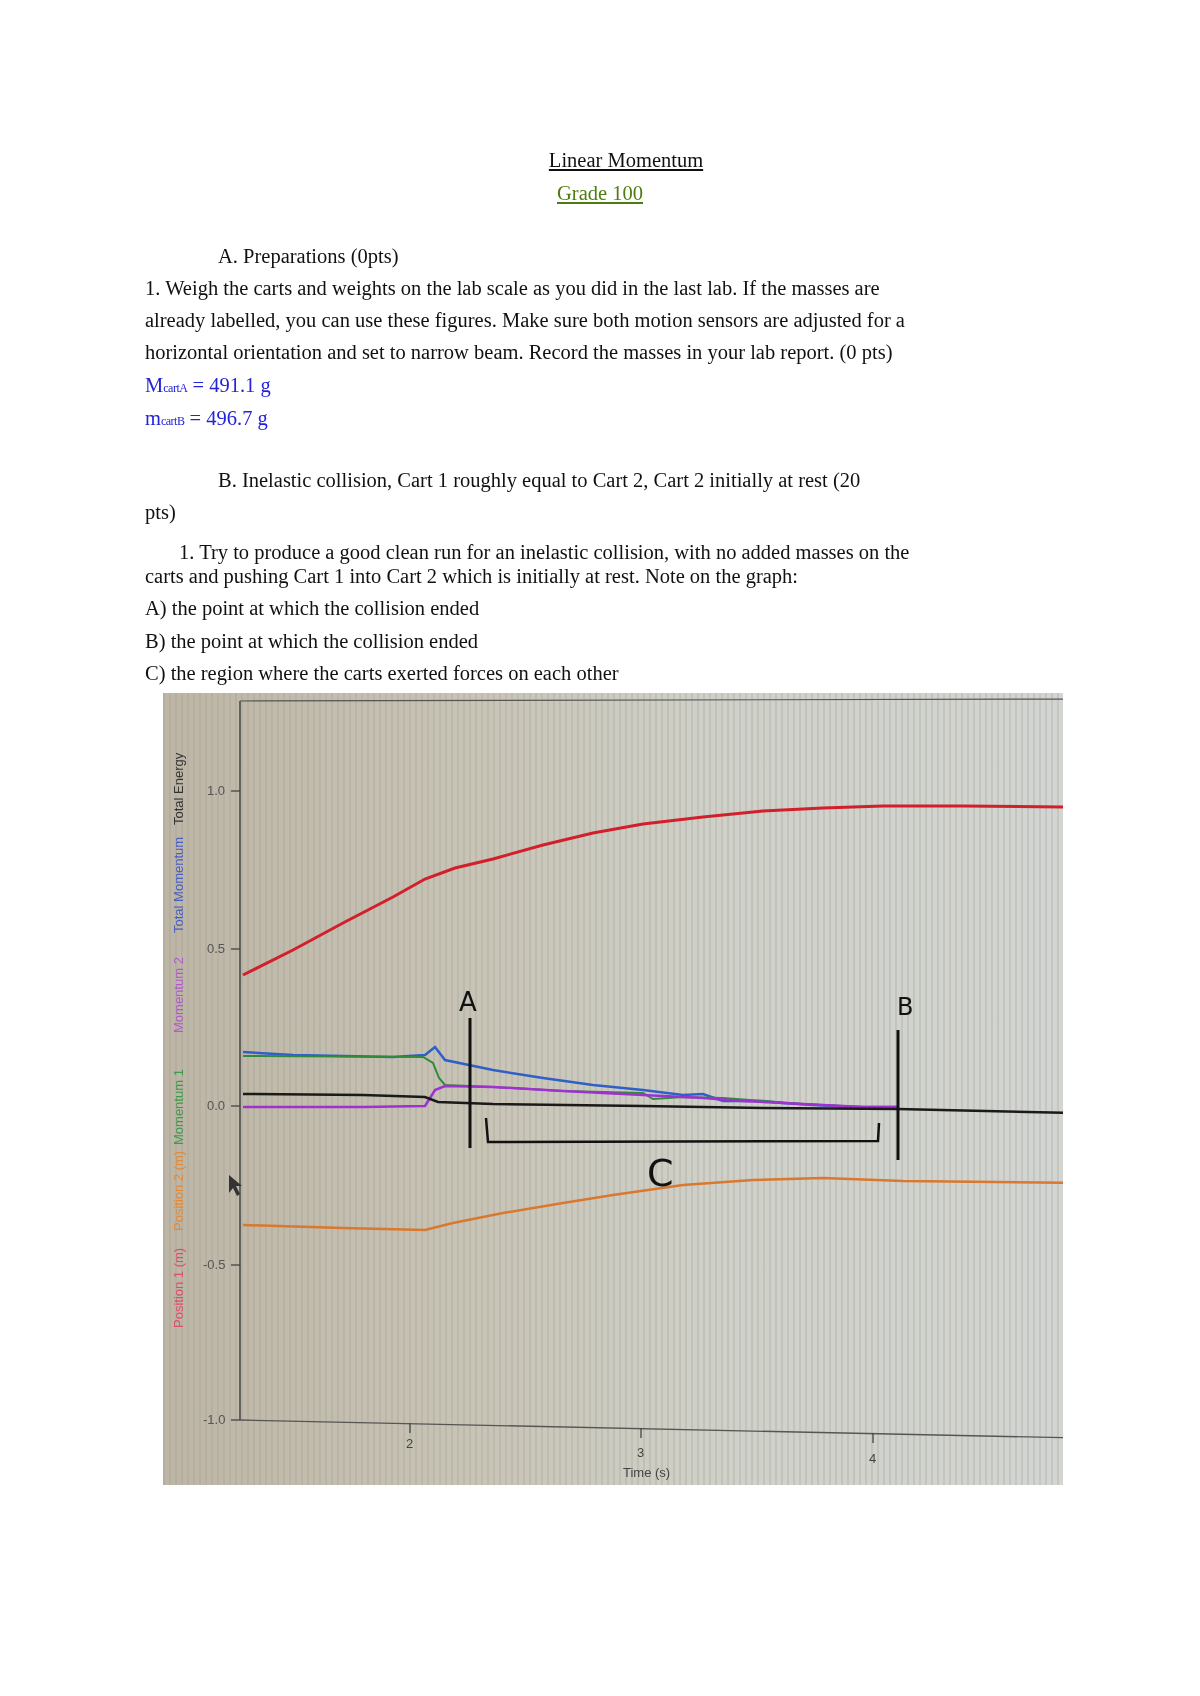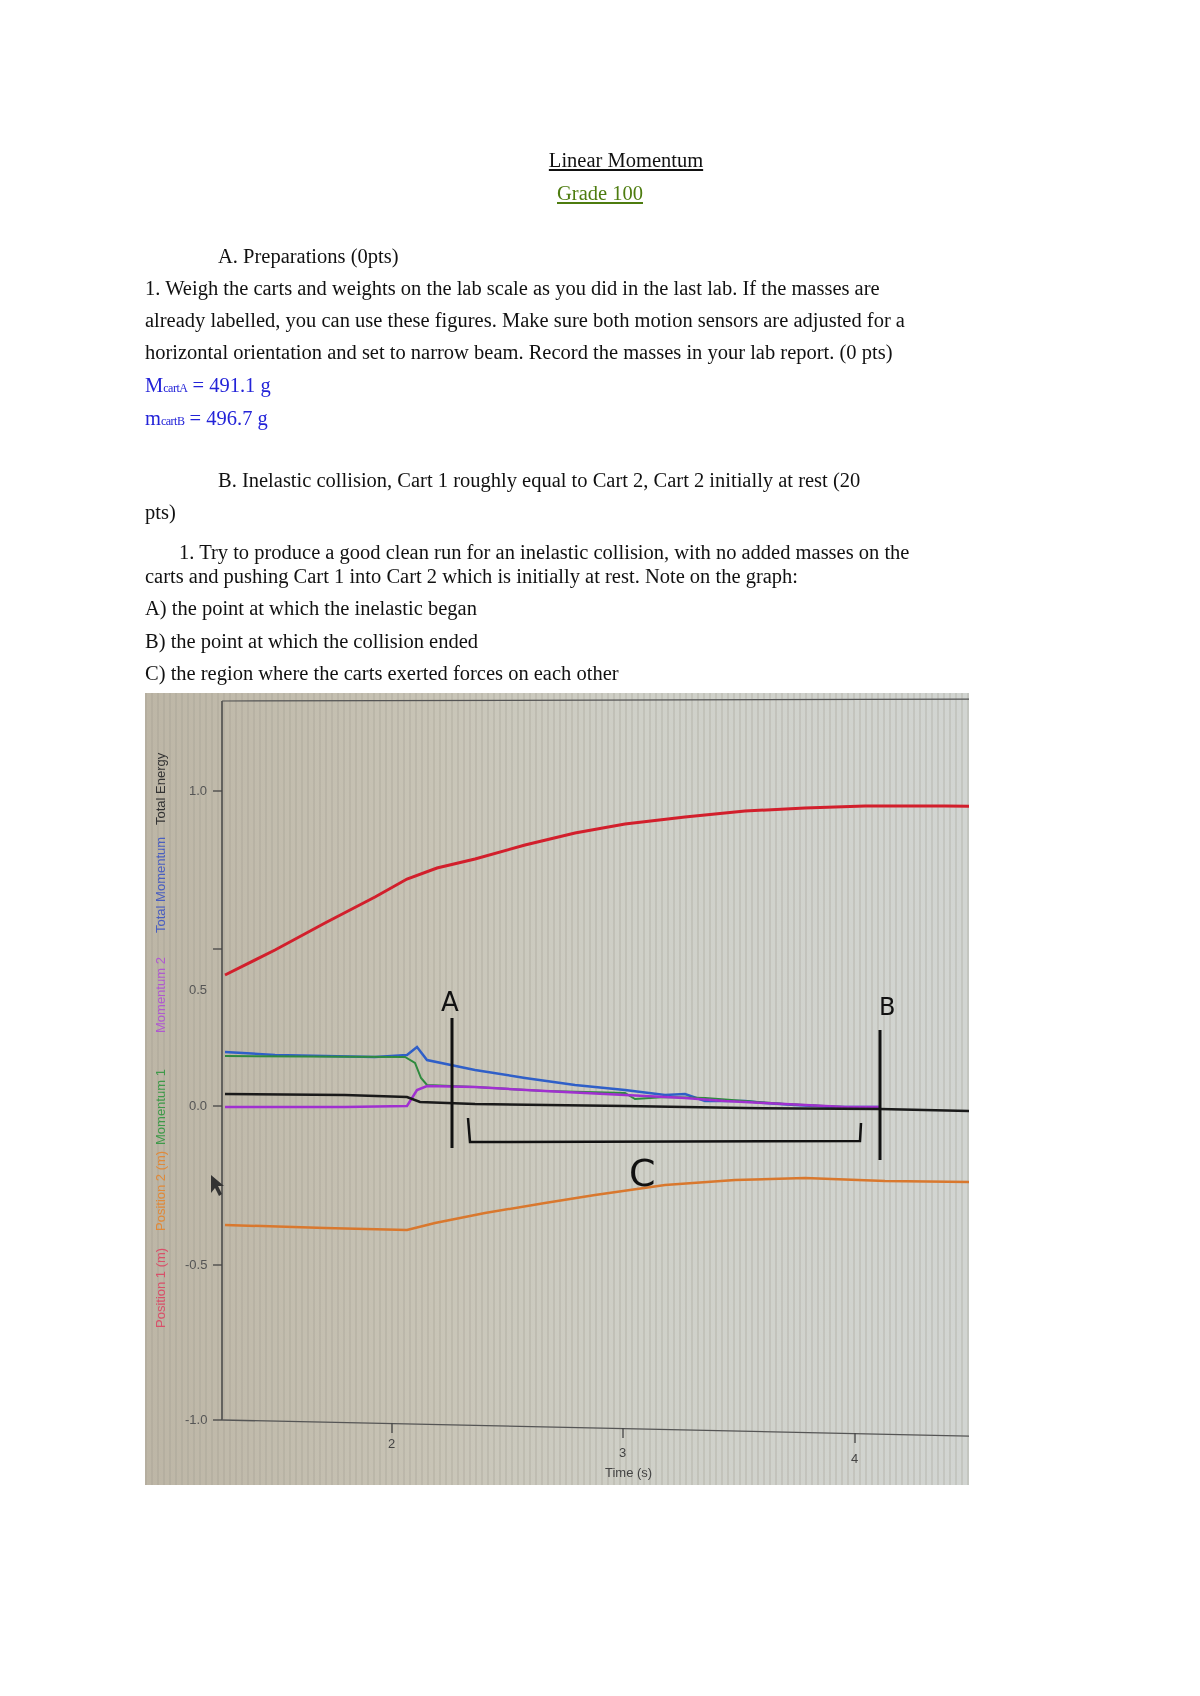--- a/index.html
+++ b/index.html
@@ -5,21 +5,21 @@
   html, body { margin: 0; padding: 0; background: #ffffff; }
   body { width: 1200px; height: 1696px; position: relative; overflow: hidden;
          font-family: "Liberation Serif", "DejaVu Serif", serif; color: #111; }
   .line { position: absolute; left: 145px; font-size: 20.5px; white-space: nowrap; line-height: 24px; }
   .center { position: absolute; left: 0; width: 1200px; text-align: center; font-size: 20.5px; line-height: 24px; }
   .title { text-decoration: underline; margin-left: 26px; }
   .grade { color: #4d7c0f; text-decoration: underline; }
   .bold { font-weight: normal; }
   .mass { color: #2323d8; }
   .mass small { font-size: 12px; letter-spacing: -0.5px; }
-  #photo { position: absolute; left: 145px; top: 693px; width: 824px; height: 792px; overflow: hidden;
+  #photo { position: absolute; left: 163px; top: 693px; width: 900px; height: 792px; overflow: hidden;
            background: linear-gradient(90deg, #bdb6a6 0%, #c8c4b6 35%, #cfd0c8 60%, #d2d5d2 100%); }
   #photo svg { position: absolute; left: 0; top: 0; }
   .ylab { position: absolute; font-family: "Liberation Sans", "DejaVu Sans", sans-serif; font-size: 13px; color: #555; }
   .side-label { position: absolute; font-family: "Liberation Sans", "DejaVu Sans", sans-serif; font-size: 13px;
                 transform: rotate(-90deg); transform-origin: left top; white-space: nowrap; }
   .xlab { position: absolute; font-family: "Liberation Sans", "DejaVu Sans", sans-serif; font-size: 13px; color: #444; }
   .hand { position: absolute; font-family: "DejaVu Sans", sans-serif; color: #111; font-weight: normal; }
 </style>
 </head>
 <body>
@@ -31,21 +31,21 @@
 <div class="line" style="top:276px;">1. Weigh the carts and weights on the lab scale as you did in the last lab. If the masses are</div>
 <div class="line" style="top:308px;">already labelled, you can use these figures. Make sure both motion sensors are adjusted for a</div>
 <div class="line" style="top:340px;">horizontal orientation and set to narrow beam. Record the masses in your lab report. (0 pts)</div>
 <div class="line mass" style="top:373px;"><span>M</span><small>cartA</small><span> = 491.1 g</span></div>
 <div class="line mass" style="top:406px;"><span>m</span><small>cartB</small><span> = 496.7 g</span></div>
 
 <div class="line bold" style="left:218px; top:468px;">B. Inelastic collision, Cart 1 roughly equal to Cart 2, Cart 2 initially at rest (20</div>
 <div class="line bold" style="top:500px;">pts)</div>
 <div class="line" style="top:540px;margin-left:34px;">1. Try to produce a good clean run for an inelastic collision, with no added masses on the</div>
 <div class="line" style="top:564px;">carts and pushing Cart 1 into Cart 2 which is initially at rest. Note on the graph:</div>
-<div class="line" style="top:596px;">A) the point at which the inelastic began</div>
+<div class="line" style="top:596px;">A) the point at which the collision ended</div>
 <div class="line" style="top:629px;">B) the point at which the collision ended</div>
 <div class="line" style="top:661px;">C) the region where the carts exerted forces on each other</div>
 
 <div id="photo">
   <svg width="933" height="792" viewBox="0 0 933 792">
     <defs>
       <pattern id="moire" width="6" height="792" patternUnits="userSpaceOnUse">
         <rect x="0" y="0" width="2" height="792" fill="#9a968a" opacity="0.25"></rect>
       </pattern>
     </defs>
@@ -83,21 +83,21 @@
     <polyline fill="none" stroke="#d9782e" stroke-width="2.5" points="80,532 180,535 262,537 290,530 340,520 400,510 450,502 520,492 590,487 660,485 740,488 912,490"></polyline>
 
     <line x1="307" y1="325" x2="307" y2="455" stroke="#111" stroke-width="3"></line>
     <line x1="735" y1="337" x2="735" y2="467" stroke="#111" stroke-width="3"></line>
     <polyline points="323,425 325,449 715,448 716,430" fill="none" stroke="#111" stroke-width="2.5"></polyline>
 
     <path d="M66,482 L66,500 L70,495 L74,503 L77,501 L73,493 L79,493 Z" fill="#333"></path>
   </svg>
 
   <div class="ylab" style="left:44px; top:90px;">1.0</div>
-  <div class="ylab" style="left:44px; top:248px;margin-top:41px;">0.5</div>
+  <div class="ylab" style="left:44px; top:248px;">0.5</div>
   <div class="ylab" style="left:44px; top:405px;text-align:right;">0.0</div>
   <div class="ylab" style="left:40px; top:564px;">-0.5</div>
   <div class="ylab" style="left:40px; top:719px;">-1.0</div>
 
   <div class="xlab" style="left:243px; top:743px;">2</div>
   <div class="xlab" style="left:474px; top:752px;">3</div>
   <div class="xlab" style="left:706px; top:758px;">4</div>
   <div class="xlab" style="left:460px; top:772px;">Time (s)</div>
 
   <div class="side-label" style="left:8px; top:635px; color:#d9506a;">Position 1 (m)</div>

